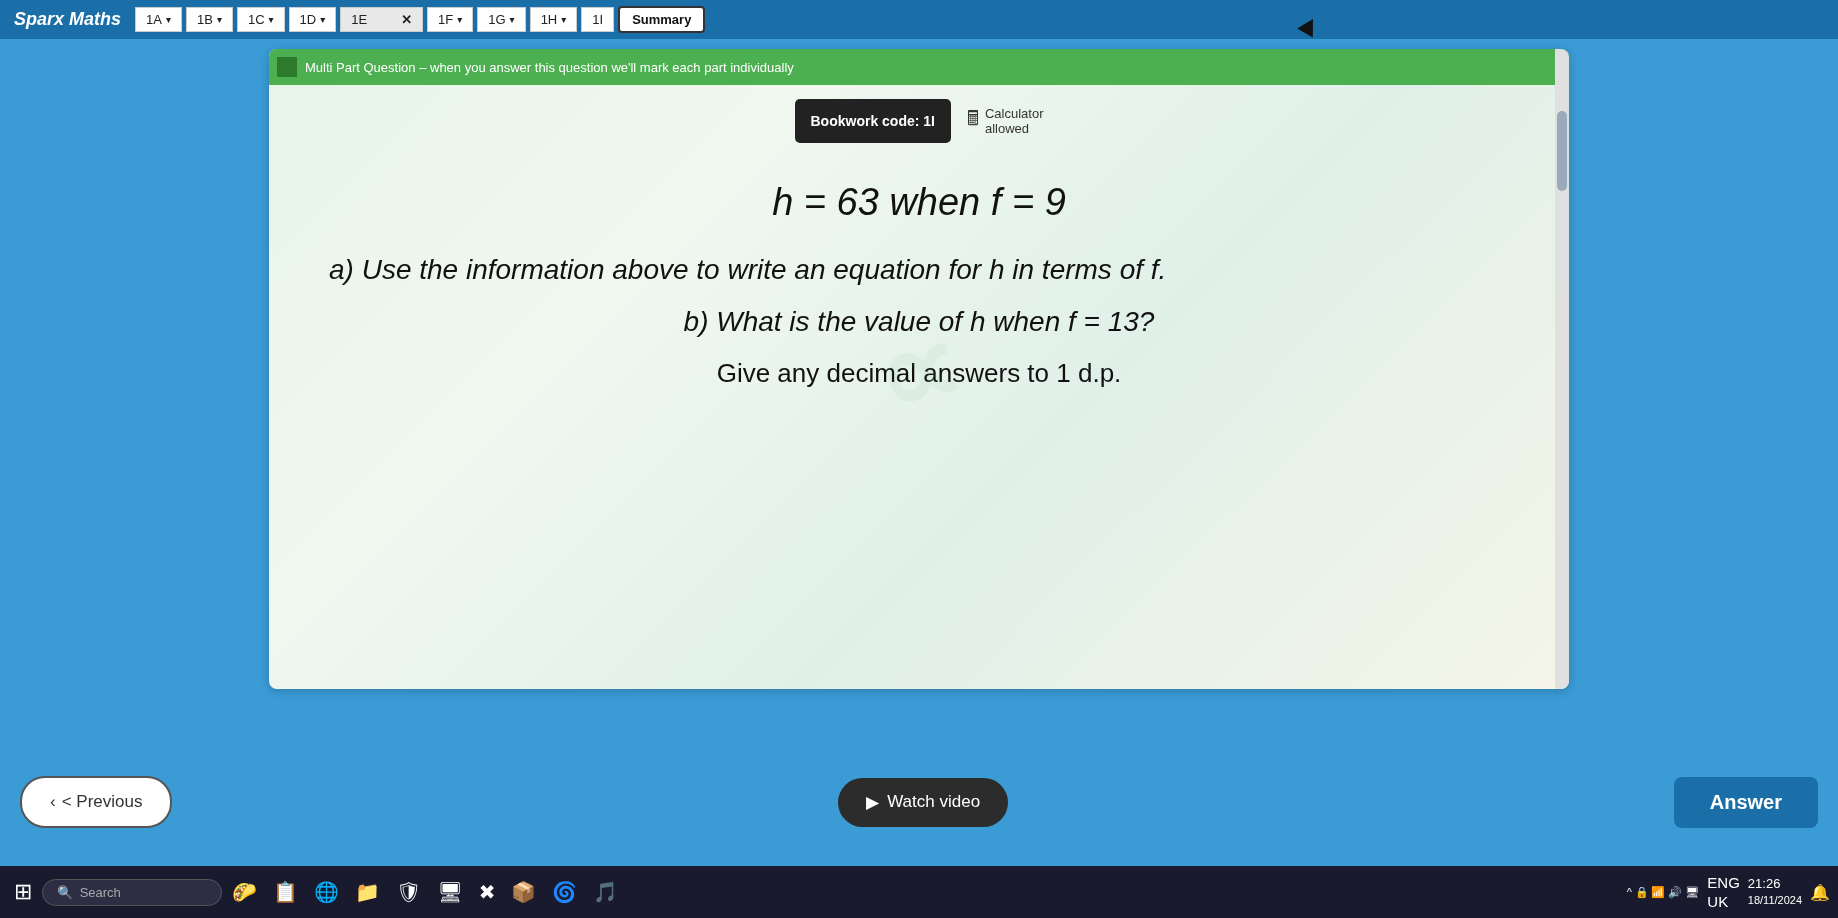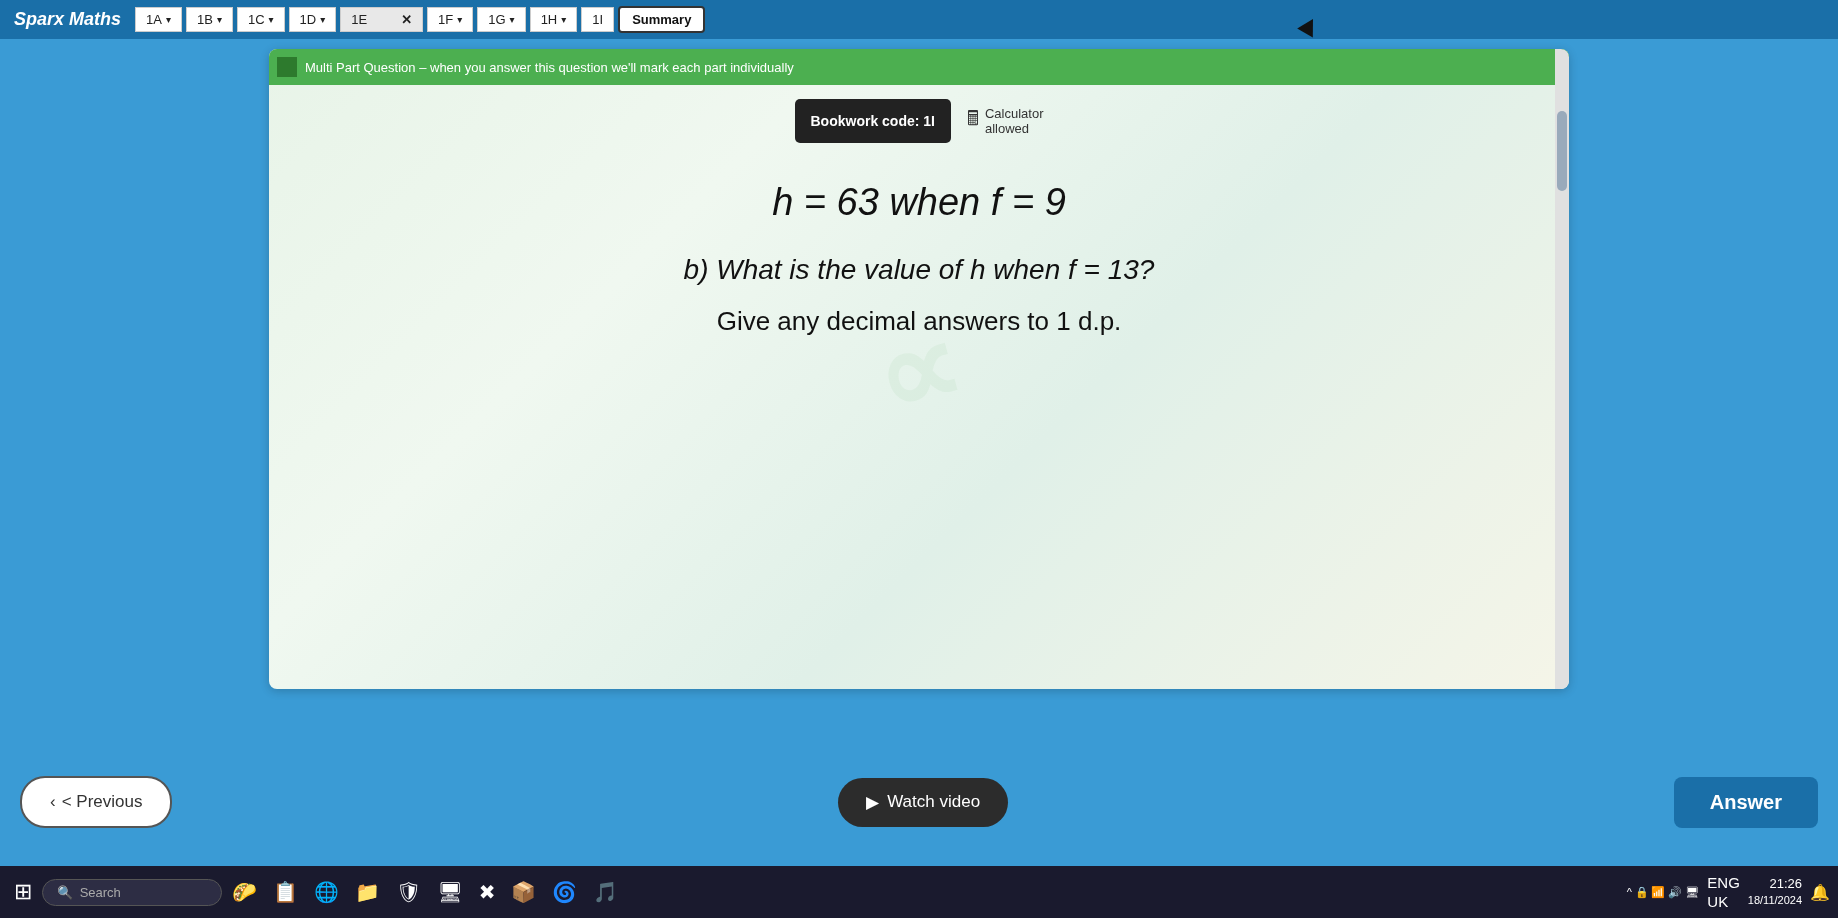--- a/index.html
+++ b/index.html
@@ -277,21 +277,20 @@
     }
     .taskbar-right {
       margin-left: auto;
       display: flex;
       align-items: center;
       gap: 8px;
       color: #fff;
       font-size: 12px;
     }
     .taskbar-time {
-      text-align: right;
       line-height: 1.4;
     }
 
     
     .cursor {
       position: absolute;
       top: 18px;
       right: 520px;
       width: 0;
       height: 0;
@@ -386,20 +385,23 @@
       </div>
     </div>
 
     <div class="question-body">
 
 
       <div class="given-values">
         <i>h</i> = 63 when <i>f</i> = 9
       </div>
 
+      <div class="part-a">
+        <i>a) Use the information above to write an equation for <i>h</i> in terms of <i>f</i>.</i>
+      </div>
 
       <div class="part-b">
         b) What is the value of <i>h</i> when <i>f</i> = 13?
       </div>
 
       <div class="decimal-note">
         <span>Give any decimal answers to 1 d.p.</span>
       </div>
 
     </div>

